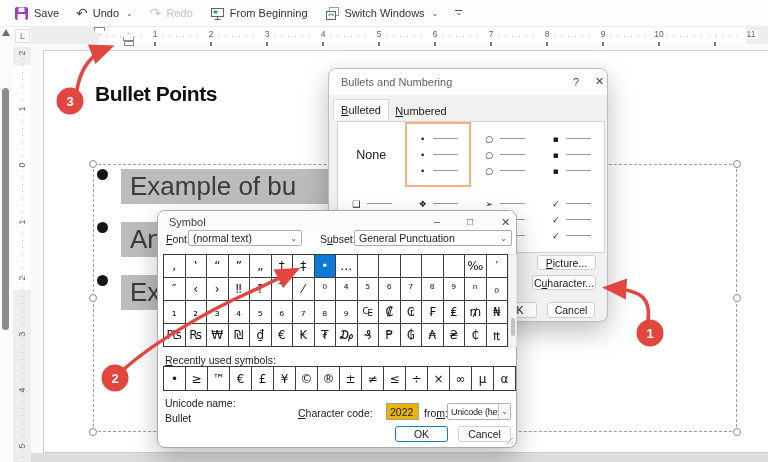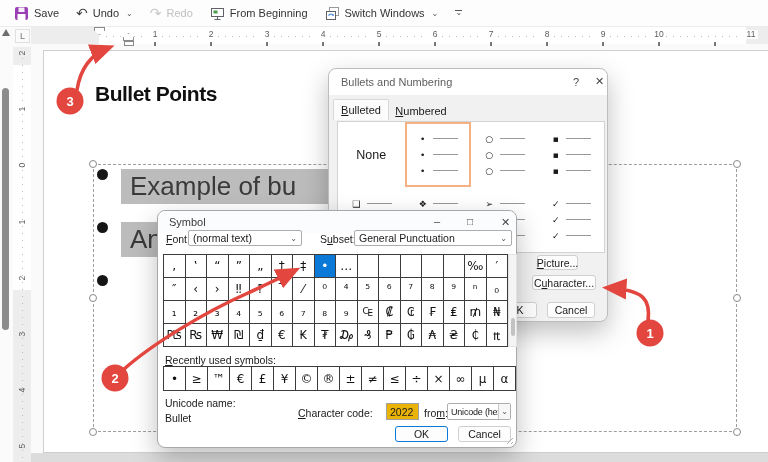--- a/index.html
+++ b/index.html
@@ -69,21 +69,21 @@
   .tab.on{left:4px;top:30px;width:56px;height:21px;background:#fcfcfc;border:1px solid #d8d8d8;border-bottom:none;border-radius:2px 2px 0 0}
   .tab.off{left:62px;top:33px;width:60px;height:17px}
   .ogrid{position:absolute;left:8px;top:52px;width:268px;height:132px;background:#fff;border:1px solid #d2d2d2;display:grid;grid-template-columns:repeat(4,1fr);grid-template-rows:1fr 1fr}
   .bopt{display:flex;flex-direction:column;align-items:center;justify-content:center;border:2px solid transparent}
   .bopt.bsel{border-color:#f4b183}
   .bopt.bnone{font-size:12.5px;color:#1a1a1a}
   .mini{display:flex;align-items:center;margin:3px 0}
   .mchar{width:11px;text-align:center;font-size:9px;color:#1a1a1a;font-family:"DejaVu Sans",sans-serif}
   .mline{width:25px;border-top:1px solid #999;margin-left:5px}
   .wbtn{position:absolute;background:#fdfdfd;border:1px solid #cfcfcf;border-radius:3px;font-size:10.5px;color:#1a1a1a;display:flex;align-items:center;justify-content:center;cursor:default}
-  .bn .pic{left:208px;top:186px;width:41px;height:15px}
+  .bn .pic{left:208px;top:186px;width:59px;height:15px}
   .bn .cust{left:203px;top:206px;width:64px;height:15px}
   .bn .ok{left:166px;top:233px;width:42px;height:16px}
   .bn .cancel{left:218px;top:233px;width:48px;height:16px}
 
   
   .sym{left:157px;top:210px;width:360px;height:238px;background:#fff;border:1px solid #a8a8a8;z-index:20}
   .sym .tbar{position:absolute;left:0;top:0;right:0;height:22px;background:#fafcfe;border-radius:8px 8px 0 0}
   .sym .dtitle{left:11px;top:5px;color:#3b3b3b}
   .sym .min{left:276px;top:4px}
   .sym .max{left:309px;top:5px;font-size:10px}
@@ -246,20 +246,21 @@
       <div class="bline" style="top: 169px;">
         <span class="bdot"></span>
         <span class="hl" style="width: 240px;">Example of bu</span>
       </div>
       <div class="bline" style="top: 222px;">
         <span class="bdot"></span>
         <span class="hl" style="width: 46px;">An</span>
       </div>
       <div class="bline" style="top: 275px;">
         <span class="bdot"></span>
+        <span class="hl" style="width: 46px;">Ex</span>
       </div>
     </div>
 
   <div class="dlg bn">
     <div class="tbar"></div>
     <div class="dtitle">Bullets and Numbering</div>
     <div class="dctl help">?</div>
     <div class="dctl close">✕</div>
     <div class="tab on">
         <span>

